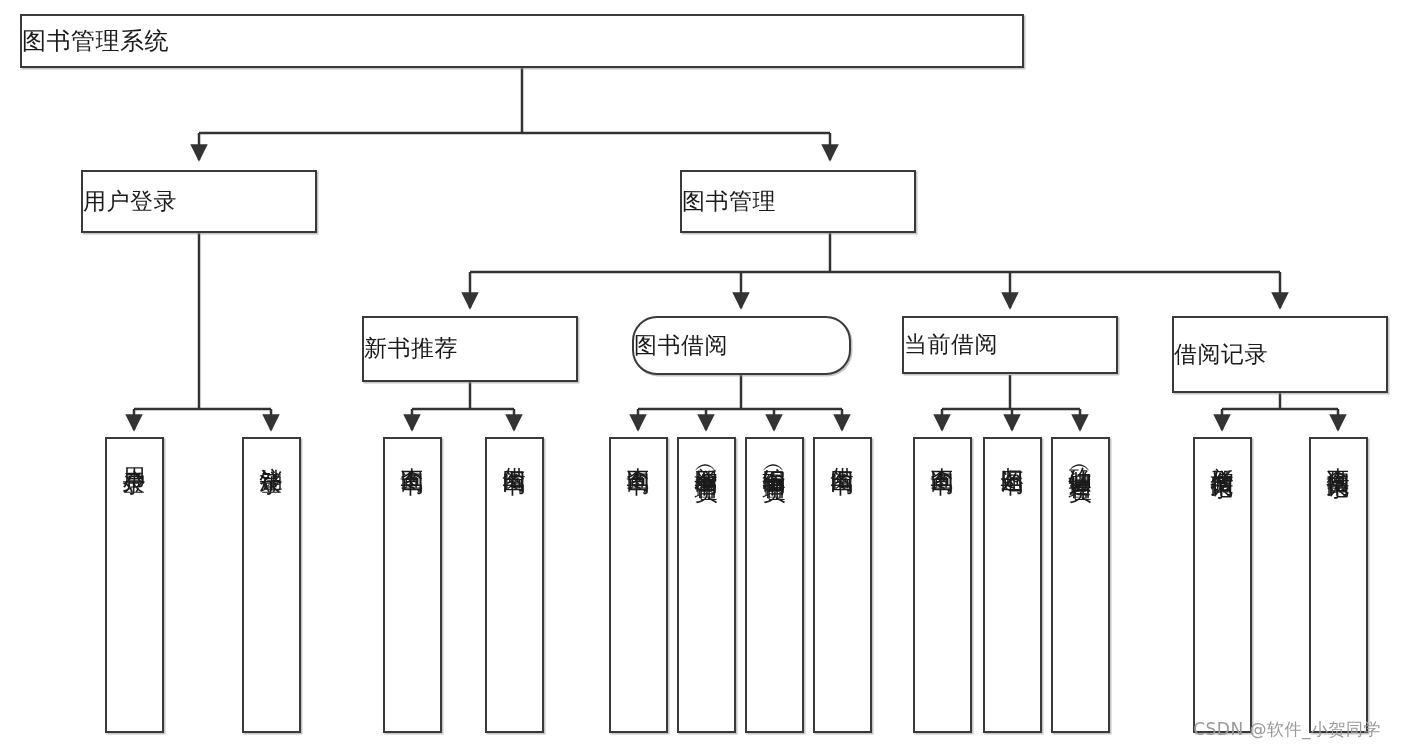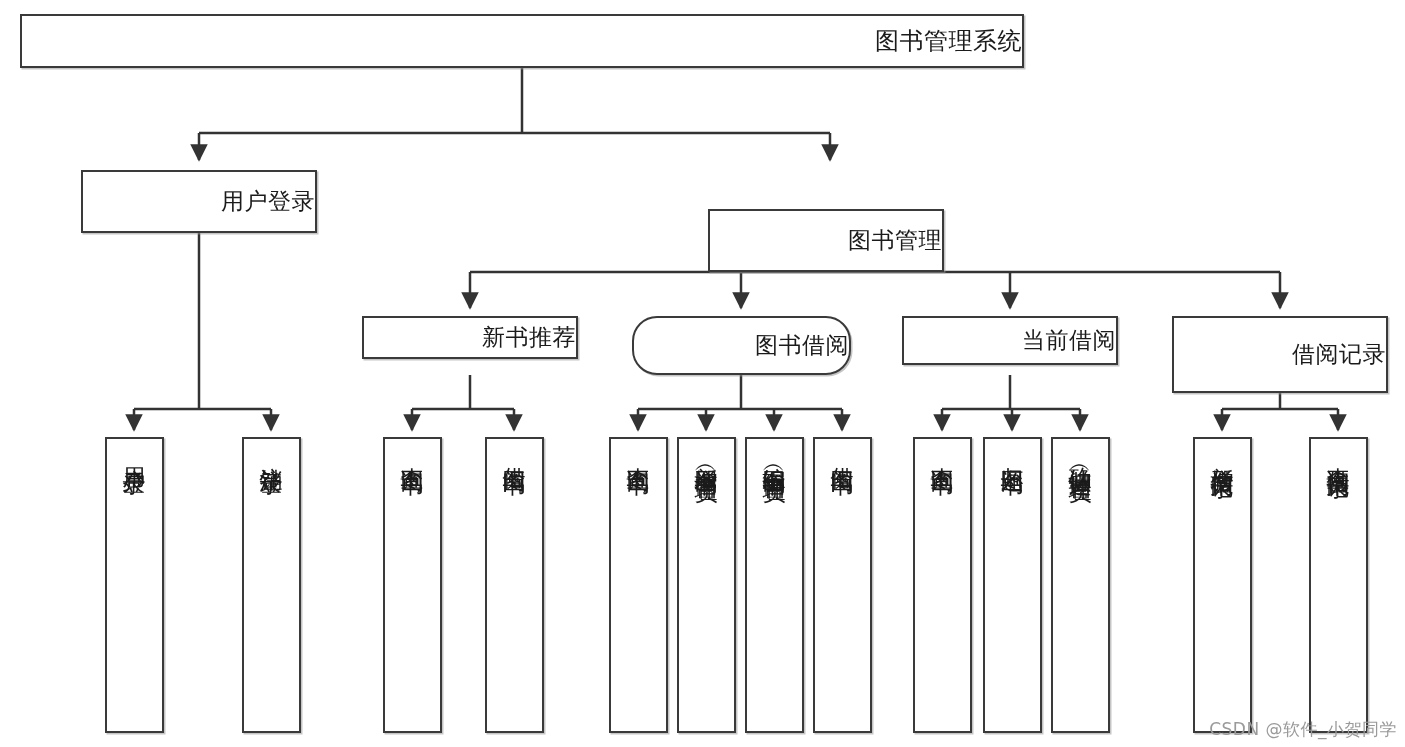--- a/index.html
+++ b/index.html
@@ -27,21 +27,21 @@
     pointer-events: none;
   }
   .node {
     position: absolute;
     box-sizing: border-box;
     background: #ffffff;
     border: 2px solid #3a3a3a;
     box-shadow: 1.5px 1.5px 0 0 rgba(150,150,150,0.55);
     display: flex;
     align-items: center;
-    justify-content: flex-end;
+    justify-content: flex-start;
     color: #1b1b1b;
   }
   .node .label {
     display: block;
     text-align: center;
     line-height: 1.18;
     white-space: nowrap;
   }
   
   .node.horiz .label {
@@ -60,21 +60,21 @@
   .node.vert .label {
     writing-mode: vertical-rl;
     text-orientation: upright;
     font-size: 23px;
     line-height: 1.05;
     letter-spacing: 2px;
     white-space: nowrap;
   }
   .watermark {
     position: absolute;
-    right: 8px;
+    right: 24px;
     bottom: 6px;
     font-size: 17px;
     color: #9a9a9a;
     letter-spacing: 0.5px;
     white-space: nowrap;
     user-select: none;
   }
 </style>
 </head>
 <body>
@@ -131,31 +131,31 @@
     </g>
   </svg>
 
   <div class="node horiz root" style="left:20px; top:14px; width:1004px; height:54px;">
     <span class="label">图书管理系统</span>
   </div>
 
   <div class="node horiz" style="left:81px; top:170px; width:236px; height:63px;">
     <span class="label">用户登录</span>
   </div>
-  <div class="node horiz" style="left:708px; top:170px; width:236px; height:63px;margin-top:39px;">
+  <div class="node horiz" style="left:680px; top:170px; width:236px; height:63px;">
     <span class="label">图书管理</span>
   </div>
 
-  <div class="node horiz" style="left:362px; top:316px; width:216px; height:43px;">
+  <div class="node horiz" style="left:362px; top:316px; width:216px; height:66px;">
     <span class="label">新书推荐</span>
   </div>
   <div class="node horiz" style="left:632px; top:316px; width:219px; height:59px;border-radius:25px;">
     <span class="label">图书借阅</span>
   </div>
-  <div class="node horiz" style="left:902px; top:316px; width:216px; height:49px;">
+  <div class="node horiz" style="left:902px; top:316px; width:216px; height:58px;">
     <span class="label">当前借阅</span>
   </div>
   <div class="node horiz" style="left:1172px; top:316px; width:216px; height:77px;">
     <span class="label">借阅记录</span>
   </div>
 
   <div class="node vert" style="left:105px; top:437px; width:59px; height:296px;">
     <span class="label">用户登录</span>
   </div>
   <div class="node vert" style="left:242px; top:437px; width:59px; height:296px;">

